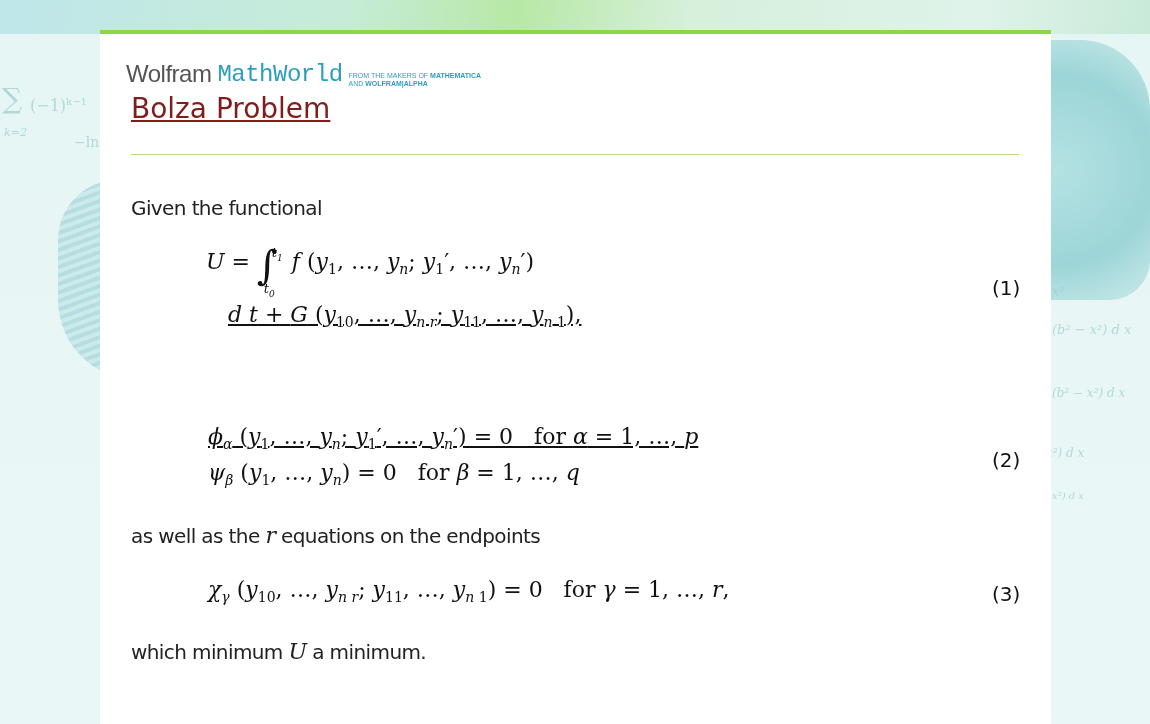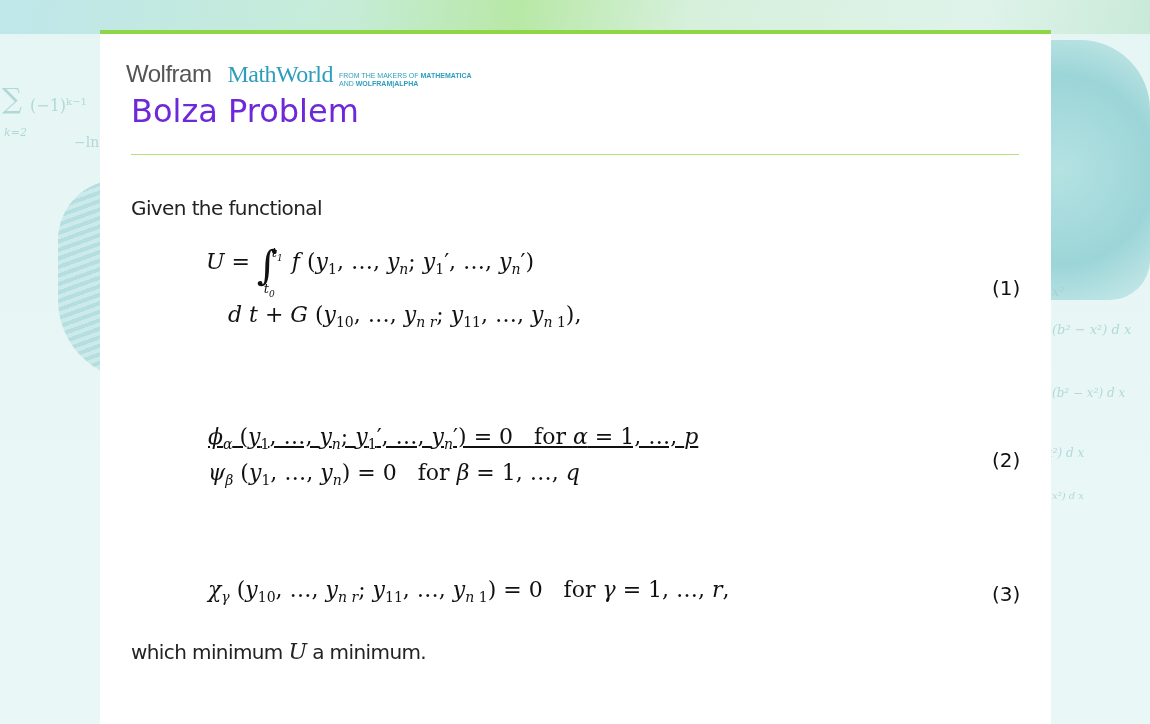--- a/index.html
+++ b/index.html
@@ -24,26 +24,26 @@
     border-radius:0 70px 40px 0;
     background: radial-gradient(circle at 30% 50%, #9fd9db, #7cc7cb 60%, #bfe5e6);
     opacity:0.7;
   }
   .card {
     position:absolute; left:100px; top:30px; width:951px; height:700px;
     background:#ffffff; border-top:4px solid #8fd646;
   }
   .brand { position:absolute; left:26px; top:26px; display:flex; align-items:flex-end; }
   .brand-wolfram { font-family:"Liberation Sans", sans-serif; font-size:24px; color:#555; letter-spacing:-0.5px; }
-  .brand-mw { font-family:Liberation Serif, serif; font-size:24px; color:#2c9ebc; margin-left:16px; letter-spacing:-0.5px; }
+  .brand-mw { font-family:Liberation Mono, monospace; font-size:24px; color:#2c9ebc; margin-left:6px; letter-spacing:-0.5px; }
   .brand-tag { margin-left:6px; font-family:"Liberation Sans", sans-serif; font-size:7px; color:#2c9ebc; line-height:8px; }
   .brand-tag b { font-weight:bold; }
   .title {
     position:absolute; left:31px; top:58px; margin:0;
-    font-family:"DejaVu Sans", sans-serif; font-weight:normal; font-size:32px; color:#6d28d9;
+    font-family:"DejaVu Sans", sans-serif; font-weight:normal; font-size:28px; color:#7f1d1d;text-decoration:underline;
   }
   .divider { position:absolute; left:31px; top:120px; width:888px; height:1px; background:#b6df7e; }
   .para {
     position:absolute; left:31px; font-family:"DejaVu Sans", sans-serif; font-size:20px; color:#222;
     letter-spacing:-0.6px;
   }
   .para i { font-family:"DejaVu Serif", serif; font-size:22px; }
   .eq {
     position:absolute; font-family:"DejaVu Serif", serif; font-size:22px; color:#111; white-space:nowrap;
   }
@@ -85,34 +85,37 @@
   </div>
 
   <h1 class="title">Bolza Problem</h1>
   <div class="divider"></div>
 
   <div class="para" style="top:146px;margin-top:16px;">Given the functional</div>
 
   <div class="eq" style="left:106px;top:208px;">
     <i>U</i> = <span class="integral">∫</span><span style="display:inline-block;width:14px;position:relative;"><span class="lim" style="left:-6px;top:-24px;">t<sub style="font-size:9px">1</sub></span><span class="lim" style="left:-14px;top:12px;">t<sub style="font-size:9px">0</sub></span></span><i>f</i> (<i>y</i><sub>1</sub>, …, <i>y<sub>n</sub></i>; <i>y</i><sub>1</sub>′, …, <i>y<sub>n</sub></i>′)
   </div>
-  <div class="eq" style="left:128px;top:268px;">
+  <div class="eq" style="left:128px;top:268px;text-decoration:underline;">
     <i>d t</i> + <i>G</i> (<i>y</i><sub>10</sub>, …, <i>y<sub>n r</sub></i>; <i>y</i><sub>11</sub>, …, <i>y<sub>n</sub></i><sub> 1</sub>),
   </div>
   <div class="eqnum" style="top:242px;">(1)</div>
 
 
   <div class="eq" style="left:108px;top:390px;text-decoration:underline;">
     <i>ϕ<sub>α</sub></i> (<i>y</i><sub>1</sub>, …, <i>y<sub>n</sub></i>; <i>y</i><sub>1</sub>′, …, <i>y<sub>n</sub></i>′) = 0 &nbsp; for <i>α</i> = 1, …, <i>p</i>
   </div>
   <div class="eq" style="left:108px;top:426px;">
     <i>ψ<sub>β</sub></i> (<i>y</i><sub>1</sub>, …, <i>y<sub>n</sub></i>) = 0 &nbsp; for <i>β</i> = 1, …, <i>q</i>
   </div>
   <div class="eqnum" style="top:414px;">(2)</div>
 
+  <div class="para" style="top:489px;">
+    <span>as well as the </span><i>r</i><span> equations on the endpoints</span>
+  </div>
 
   <div class="eq" style="left:108px;top:543px;">
     <i>χ<sub>γ</sub></i> (<i>y</i><sub>10</sub>, …, <i>y<sub>n r</sub></i>; <i>y</i><sub>11</sub>, …, <i>y<sub>n</sub></i><sub> 1</sub>) = 0 &nbsp; for <i>γ</i> = 1, …, <i>r</i>,
   </div>
   <div class="eqnum" style="top:548px;">(3)</div>
 
   <div class="para" style="top:605px;">
     <span>which minimum </span><i>U</i><span> a minimum.</span>
   </div>
 </div>

